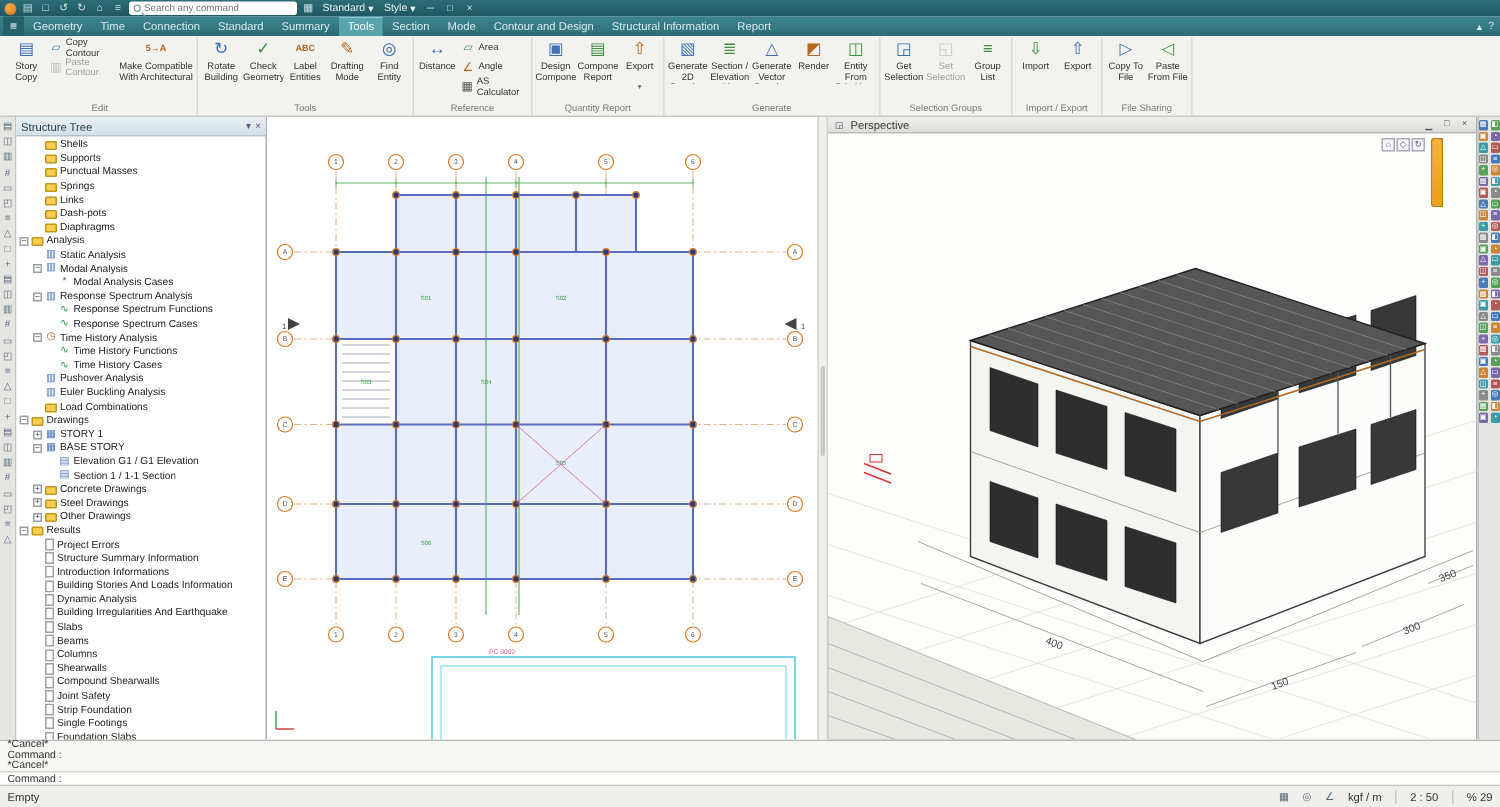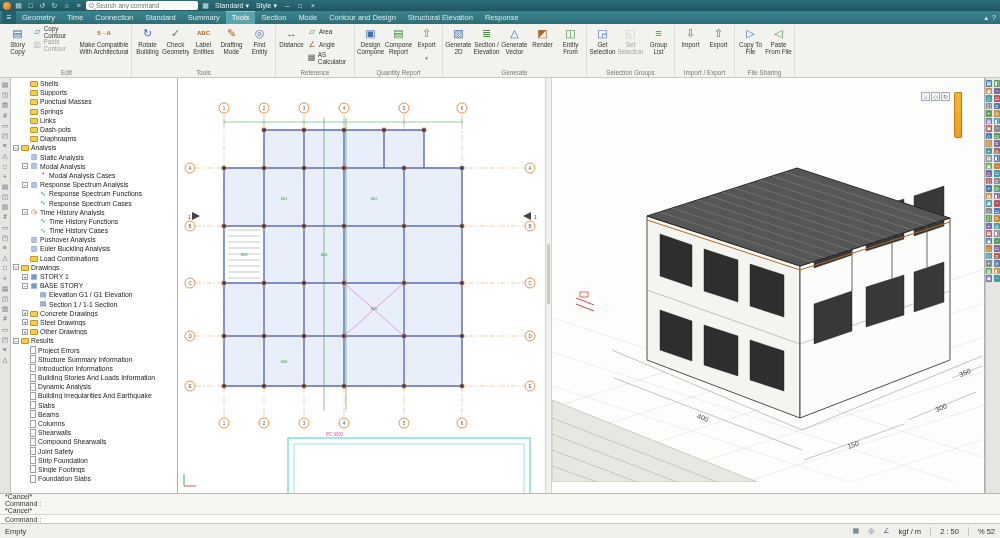--- a/index.html
+++ b/index.html
@@ -118,22 +118,22 @@
   <div style="display:flex">
       <div class="tab">Geometry</div>
       <div class="tab">Time</div>
       <div class="tab">Connection</div>
       <div class="tab">Standard</div>
       <div class="tab">Summary</div>
       <div class="tab active">Tools</div>
       <div class="tab">Section</div>
       <div class="tab">Mode</div>
       <div class="tab">Contour and Design</div>
-      <div class="tab">Structural Elevation</div>
-      <div class="tab">Response</div>
+      <div class="tab">Structural Information</div>
+      <div class="tab">Report</div>
     </div>
   <div class="tab-right">
     <span>▴</span>
     <span>?</span>
   </div>
 </div>
 
 <div class="ribbon">
   <div style="display:flex">
       <div class="rgroup">
@@ -323,20 +323,25 @@
       <span class="si">◫</span>
       <span class="si">▥</span>
       <span class="si">#</span>
       <span class="si">▭</span>
       <span class="si">◰</span>
       <span class="si">≡</span>
       <span class="si">△</span>
     </div>
 
   <div class="treepanel">
+    <div class="treehead">
+      <span>Structure Tree</span>
+      <span class="hico">▾</span>
+      <span class="hico">×</span>
+    </div>
     <div class="tree">
         <div class="titem" style="padding-left: 11px;">
           <span class="expsp"></span>
           <span class="ti folder"></span>
           <span class="tlbl">Shells</span>
         </div>
         <div class="titem" style="padding-left: 11px;">
           <span class="expsp"></span>
           <span class="ti folder"></span>
           <span class="tlbl">Supports</span>
@@ -726,20 +731,28 @@
       <path d="M6 408 V396" stroke="#2f9e3f" stroke-width="0.9"></path>
       <path d="M6 408 H18" stroke="#d04040" stroke-width="0.9"></path>
     </svg>
   </div>
 
   <div class="vscroll">
       <div class="vthumb"></div>
     </div>
 
   <div class="c3d">
+    <div class="persphead">
+      <span class="pico">◲</span>
+      <span>Perspective</span>
+      <span class="hsp"></span>
+      <span class="pico">▁</span>
+      <span class="pico">□</span>
+      <span class="pico">×</span>
+    </div>
     <svg width="433" height="404" viewBox="0 0 433 404">
       <g id="ground3d">
           <line x1="0" y1="240" x2="433" y2="380" stroke="#dcdcd6" stroke-width="0.5"></line>
           <line x1="0" y1="330" x2="433" y2="191" stroke="#dcdcd6" stroke-width="0.5"></line>
           <line x1="0" y1="274" x2="433" y2="414" stroke="#dcdcd6" stroke-width="0.5"></line>
           <line x1="0" y1="364" x2="433" y2="225" stroke="#dcdcd6" stroke-width="0.5"></line>
           <line x1="0" y1="308" x2="433" y2="448" stroke="#dcdcd6" stroke-width="0.5"></line>
           <line x1="0" y1="398" x2="433" y2="259" stroke="#dcdcd6" stroke-width="0.5"></line>
           <line x1="0" y1="342" x2="433" y2="482" stroke="#dcdcd6" stroke-width="0.5"></line>
           <line x1="0" y1="432" x2="433" y2="293" stroke="#dcdcd6" stroke-width="0.5"></line>
@@ -884,15 +897,15 @@
 <div class="statusbar">
   <span>Empty</span>
   <div class="sright">
     <span class="sico">▦</span>
     <span class="sico">◎</span>
     <span class="sico">∠</span>
     <span>kgf / m</span>
     <span class="ssep"></span>
     <span>2 : 50</span>
     <span class="ssep"></span>
-    <span>% 52</span>
+    <span>% 29</span>
   </div>
 </div>
 
 </body></html>

